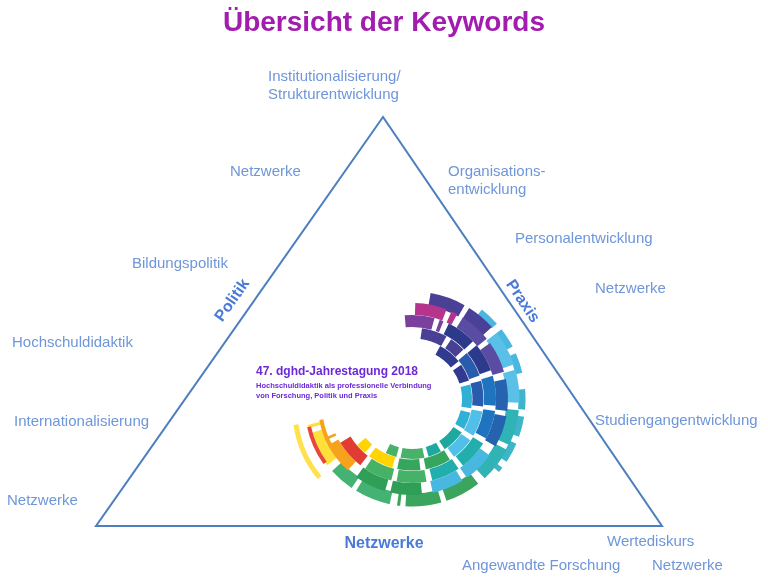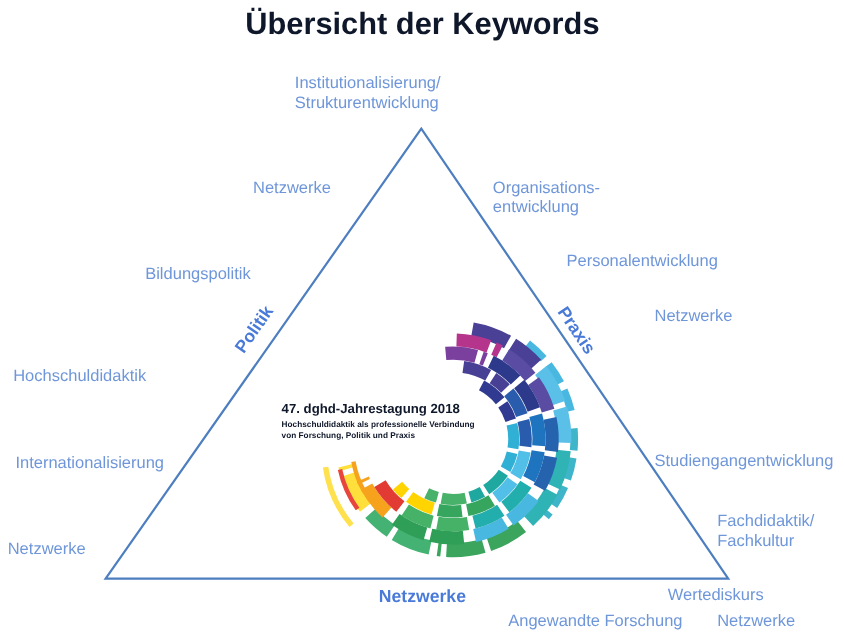--- a/index.html
+++ b/index.html
@@ -7,36 +7,36 @@
     position:relative;
     width:768px;height:581px;
     background:#ffffff;
     overflow:hidden;
     font-family:"Liberation Sans", sans-serif;
   }
   .title{
     position:absolute;left:0;right:0;top:6px;
     text-align:center;
     font-size:28px;font-weight:bold;
-    color:#0f172a;
+    color:#a21caf;
     letter-spacing:0px;
   }
   svg.diagram{position:absolute;left:0;top:0;}
   .kw{
     position:absolute;
     font-size:15px;
     color:#6e96d9;
     white-space:pre-line;
     line-height:18px;
   }
   
   .kw-institutionalisierung{left:268px;top:67px;width:200px;}
   .kw-netzwerke-top-left{left:230px;top:162px;}
   .kw-organisationsentwicklung{left:448px;top:162px;}
-  .kw-bildungspolitik{left:132px;top:241px;}
+  .kw-bildungspolitik{left:132px;top:254px;}
   .kw-personalentwicklung{left:515px;top:229px;}
   .kw-netzwerke-right{left:595px;top:279px;}
   .kw-rahmenbedingungen{left:12px;top:333px;}
   .kw-hochschuldidaktische-praxis{left:580px;top:359px;}
   .kw-internationalisierung{left:14px;top:412px;text-align:center;}
   .kw-studiengangentwicklung{left:595px;top:411px;}
   .kw-fachdidaktik{left:652px;top:465px;}
   .kw-netzwerke-bottom-left{left:7px;top:491px;}
   .kw-wertediskurs{left:607px;top:532px;}
   .kw-grundlagenforschung{left:92px;top:556px;}
@@ -49,21 +49,21 @@
     color:#4a7ad8;
     transform-origin:center center;
     white-space:nowrap;
   }
   .edge-politik{left:232px;top:300px;transform:translate(-50%,-50%) rotate(-55deg);}
   .edge-praxis{left:523px;top:301px;transform:translate(-50%,-50%) rotate(56deg);}
   .edge-forschung{left:334px;top:534px;width:100px;text-align:center;transform:none;}
   
   .logo-text{
     position:absolute;left:256px;top:364px;width:170px;
-    color:#0f172a;
+    color:#6d28d9;
   }
   .logo-line1{font-size:12px;font-weight:bold;white-space:nowrap;}
   .logo-line2,.logo-line3{font-size:7.5px;font-weight:600;line-height:10px;white-space:nowrap;}
   .logo-line2{margin-top:3px;}
 </style>
 </head>
 <body>
 
 <div class="canvas">
 
@@ -111,22 +111,20 @@
 Strukturentwicklung</div>
   <div class="kw kw-netzwerke-top-left">Netzwerke</div>
   <div class="kw kw-organisationsentwicklung">Organisations-
 entwicklung</div>
   <div class="kw kw-bildungspolitik">Bildungspolitik</div>
   <div class="kw kw-personalentwicklung">Personalentwicklung</div>
   <div class="kw kw-netzwerke-right">Netzwerke</div>
   <div class="kw kw-rahmenbedingungen">Hochschuldidaktik</div>
   <div class="kw kw-internationalisierung">Internationalisierung</div>
   <div class="kw kw-studiengangentwicklung">Studiengangentwicklung</div>
-  <div class="kw kw-fachdidaktik">Fachdidaktik/
-Fachkultur</div>
   <div class="kw kw-netzwerke-bottom-left">Netzwerke</div>
   <div class="kw kw-wertediskurs">Wertediskurs</div>
   <div class="kw kw-angewandte-forschung">Angewandte Forschung</div>
   <div class="kw kw-netzwerke-bottom-right">Netzwerke</div>
 
   <div class="edge-label edge-politik">Politik</div>
   <div class="edge-label edge-praxis">Praxis</div>
   <div class="edge-label edge-forschung">Netzwerke</div>
 
   <div class="logo-text">

